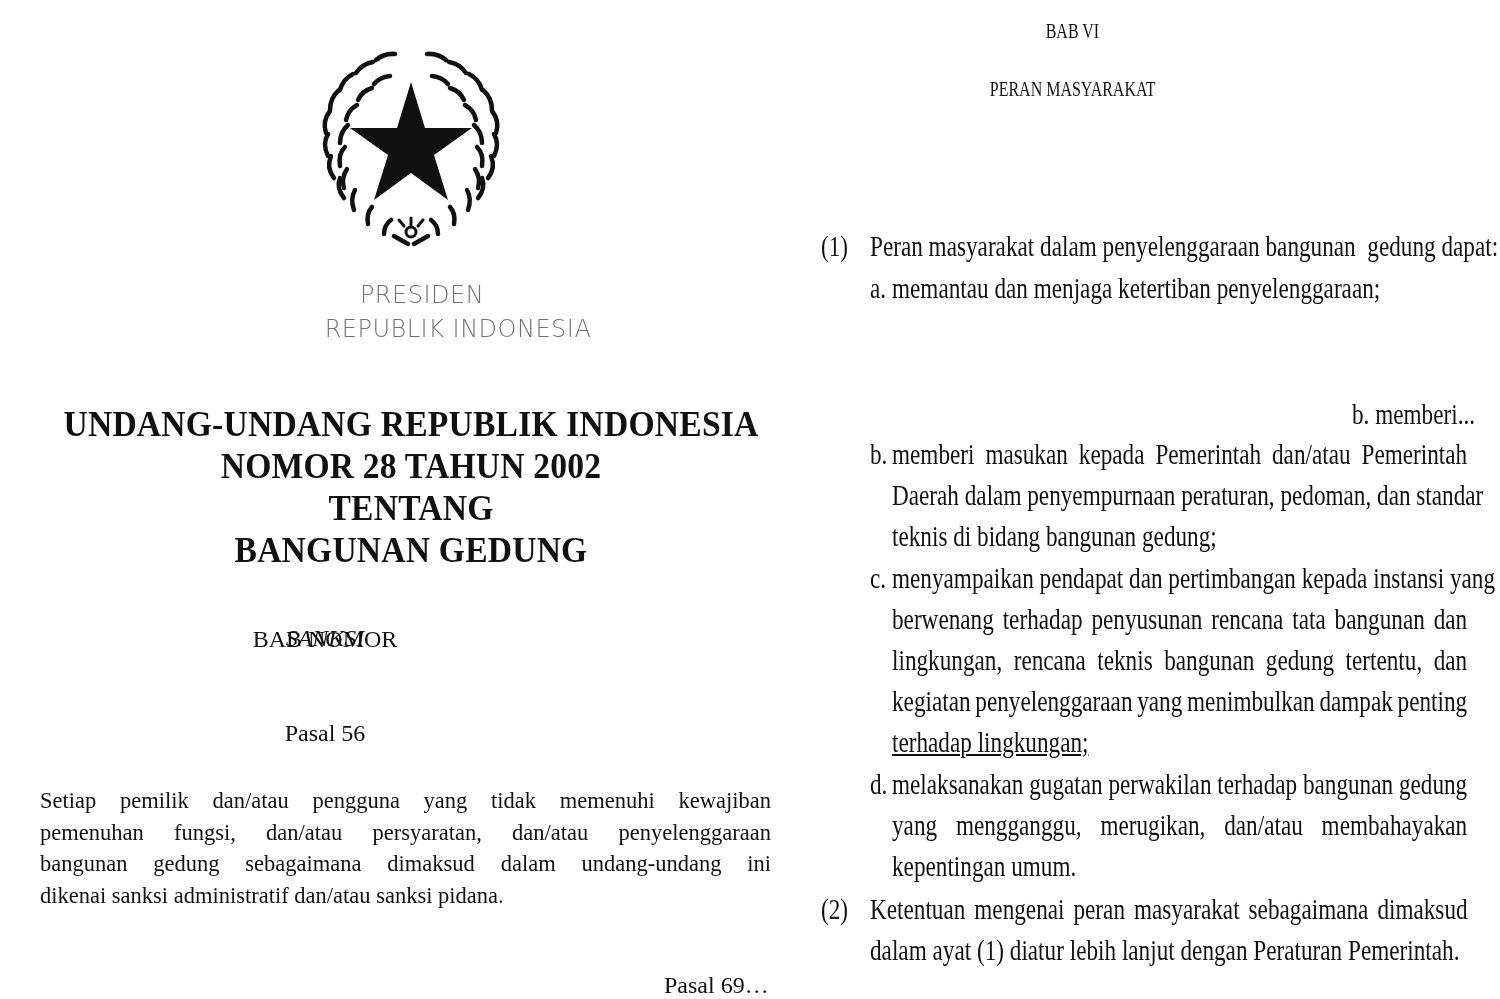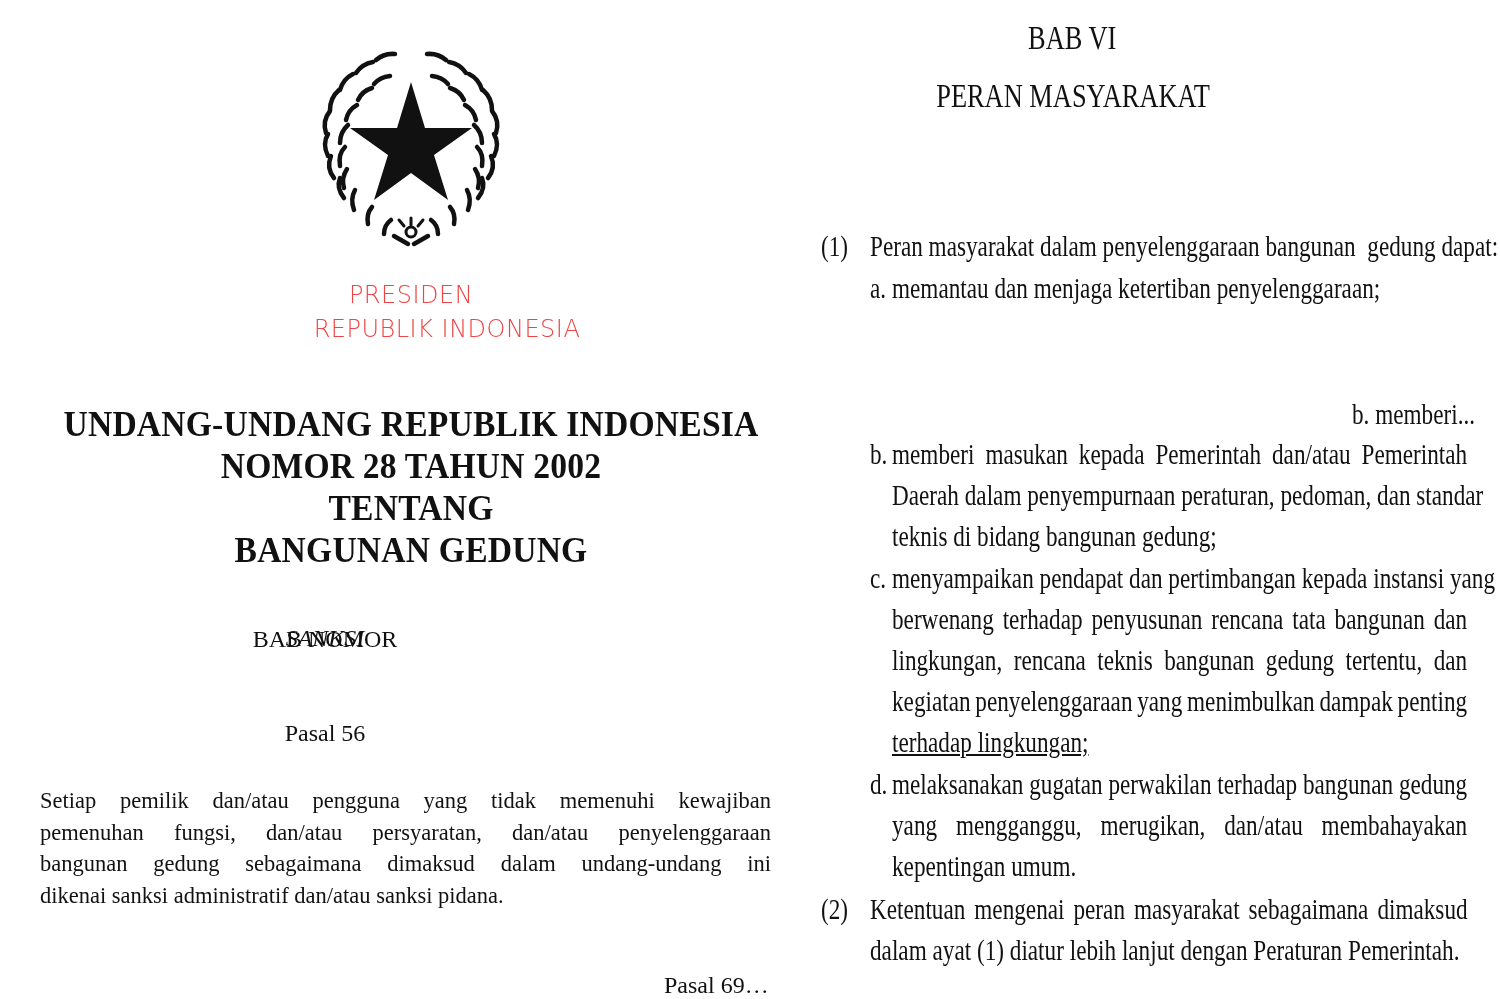--- a/index.html
+++ b/index.html
@@ -3,32 +3,32 @@
 <meta charset="utf-8">
 <style>
   html, body { margin: 0; padding: 0; background: #ffffff; }
   body { width: 1500px; height: 999px; position: relative; overflow: hidden; color: #111; }
   .serif { font-family: "Liberation Serif", "DejaVu Serif", serif; }
   .sans { font-family: "DejaVu Sans", "Liberation Sans", sans-serif; }
 
   
   #left-page { position: absolute; left: 0; top: 0; width: 790px; height: 999px; }
   #emblem { position: absolute; left: 304px; top: 38px; width: 214px; height: 214px; }
-  .presiden { position: absolute; left: 0; width: 822px; text-align: center; font-size: 24px; letter-spacing: 0.5px; color: #ef4444; font-weight: 300; }
+  .presiden { position: absolute; left: 11px; width: 822px; text-align: center; font-size: 24px; letter-spacing: 0.5px; color: #737373; font-weight: 300; }
   .title-line { position: absolute; left: 0; width: 822px; text-align: center; font-size: 35px; font-weight: bold; letter-spacing: 0.2px; transform: scaleX(0.96); }
   .center-small { position: absolute; left: 240px; width: 170px; text-align: center; font-size: 24px; }
   .left-para { position: absolute; left: 40px; width: 731px; font-size: 22.5px; line-height: 31.5px; text-align: justify; text-align-last: left; transform-origin: left top; }
   .left-para span.line { display: block; text-align: justify; text-align-last: justify; white-space: nowrap; }
   .left-para span.line.last { text-align-last: left; }
   .pasal45 { position: absolute; left: 664px; top: 972px; font-size: 24px; }
 
   
   #right-page { position: absolute; left: 790px; top: 0; width: 710px; height: 999px; }
   .cond { transform: scaleX(0.80); transform-origin: left top; white-space: nowrap; }
-  .right-head { position: absolute; font-size: 33px; }
+  .right-head { position: absolute; font-size: 20px; }
   .rline { position: absolute; font-size: 29px; line-height: 41px; white-space: nowrap; }
   .just { display: flex; justify-content: space-between; }
 </style>
 </head>
 <body>
 
 <div id="left-page">
 
   <div id="emblem">
     <svg width="214" height="214" viewBox="0 0 214 214">

